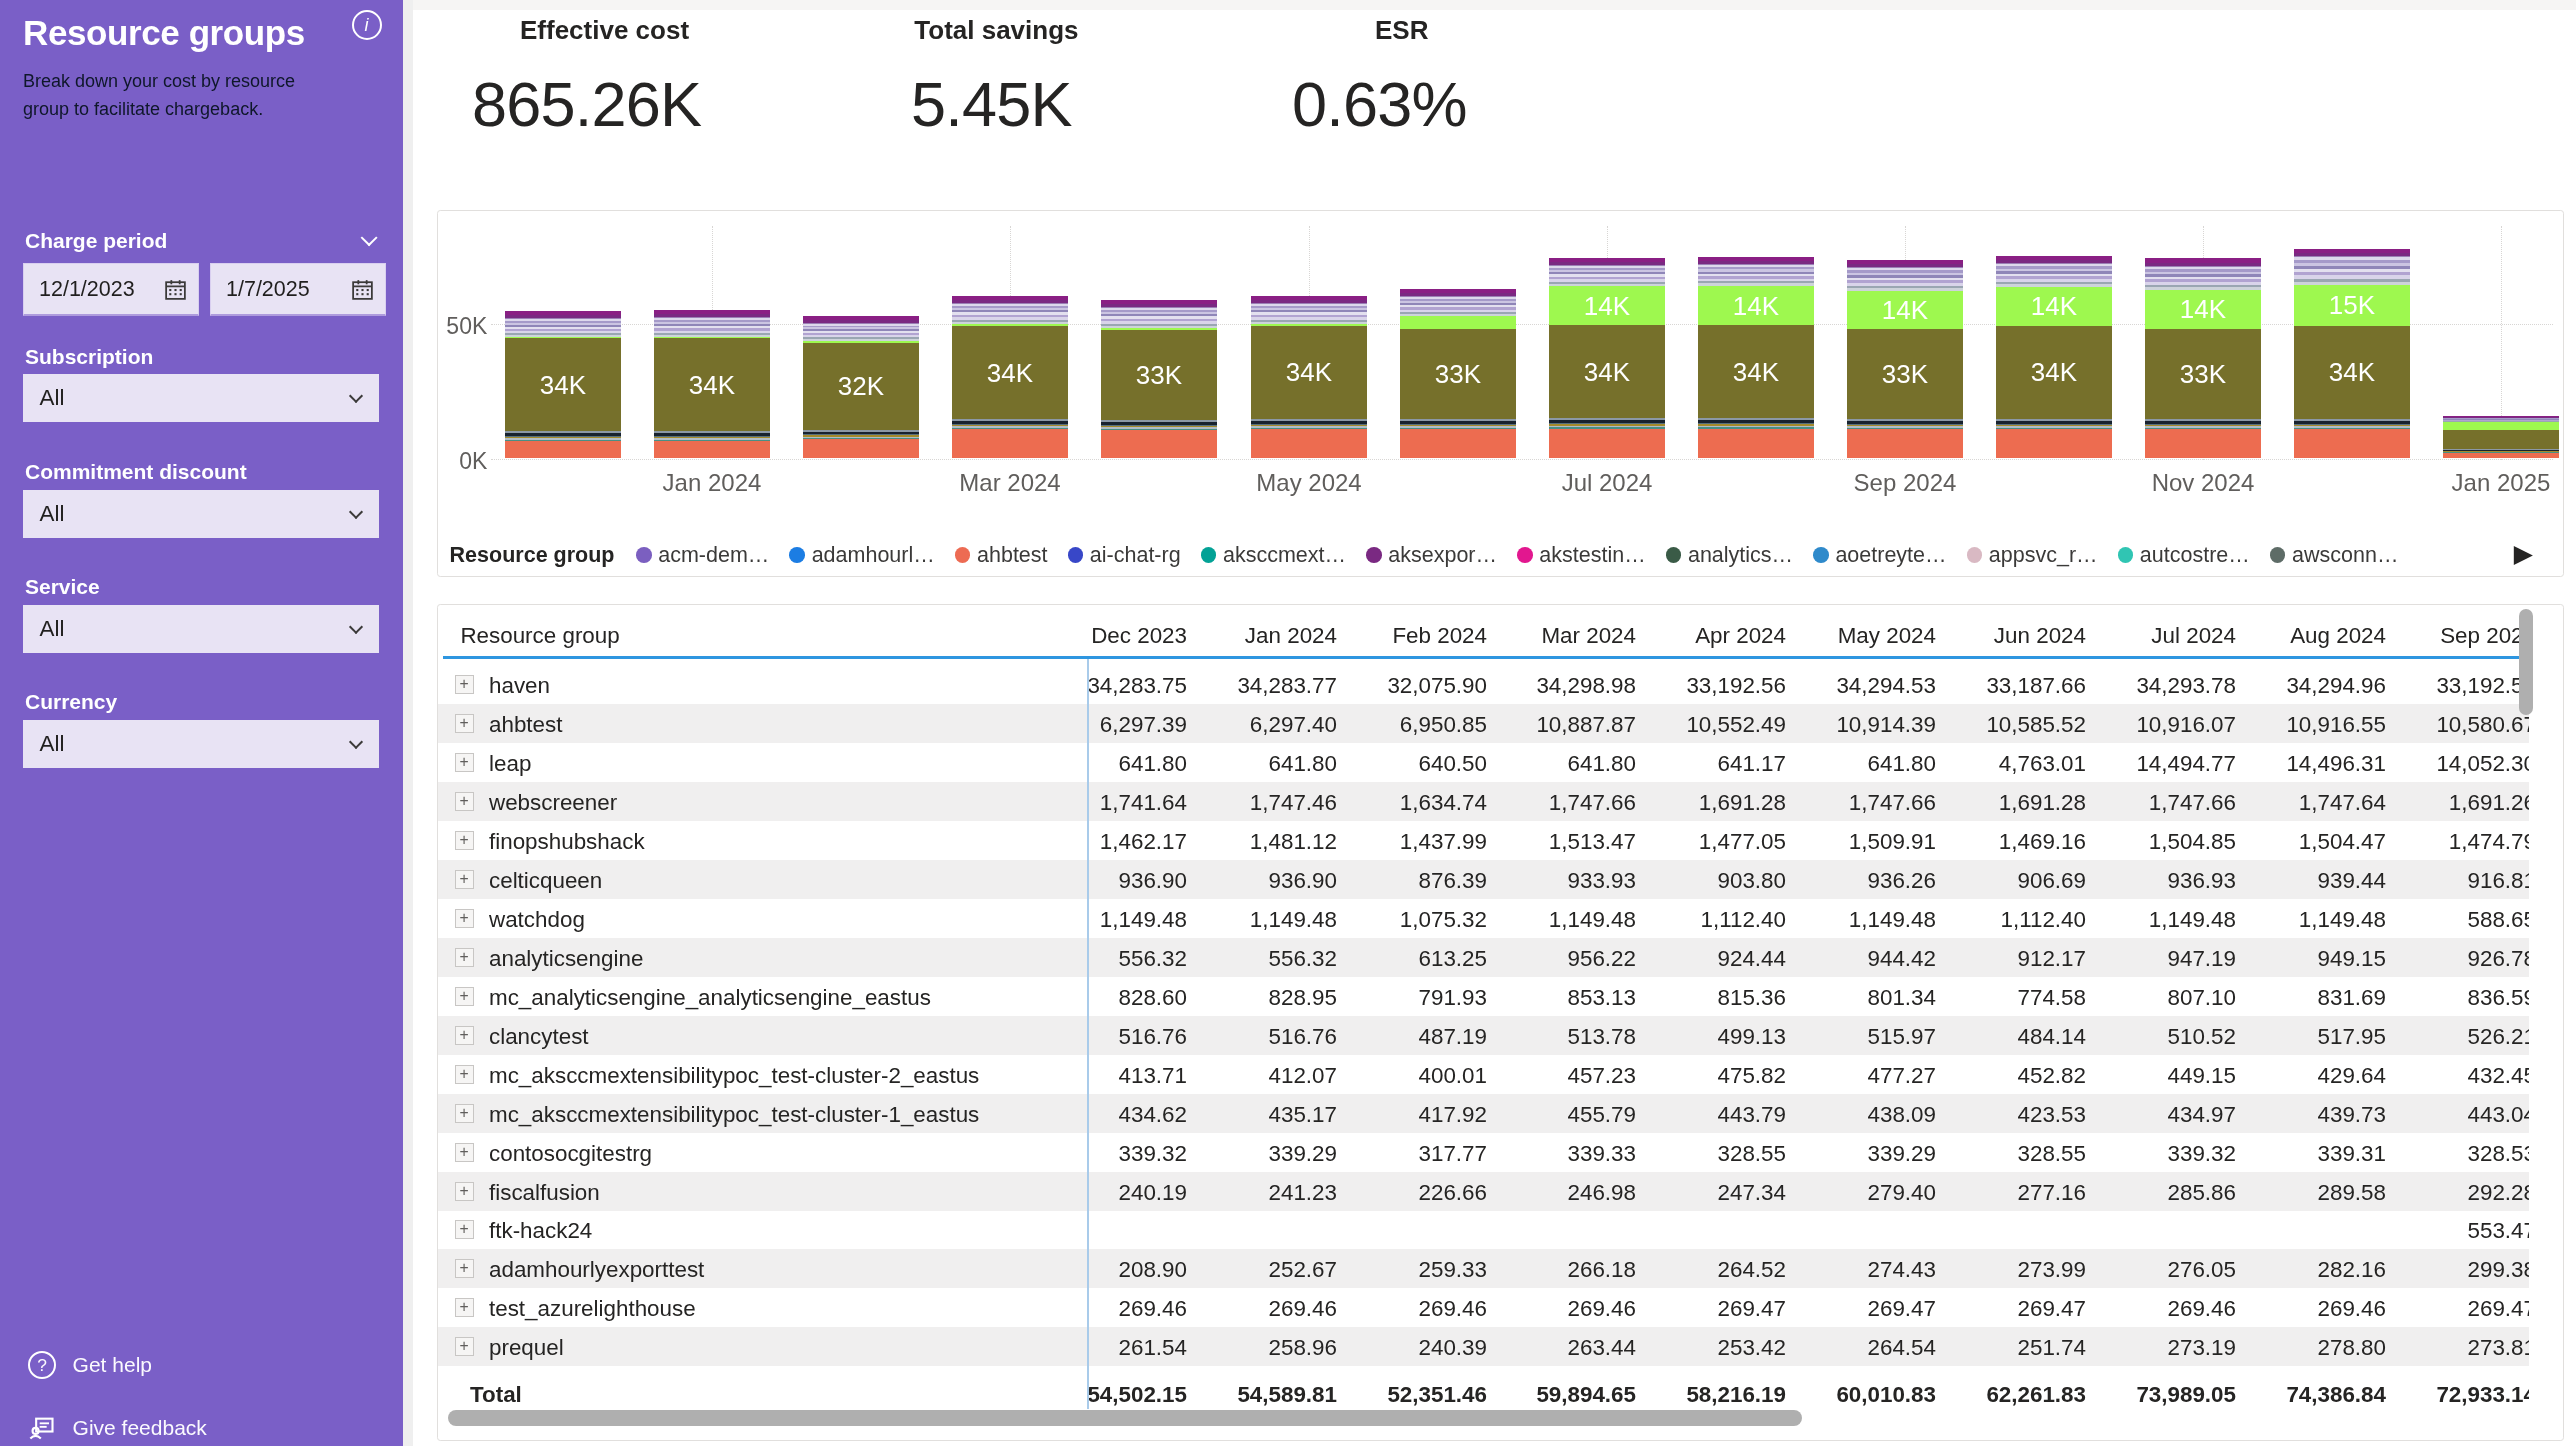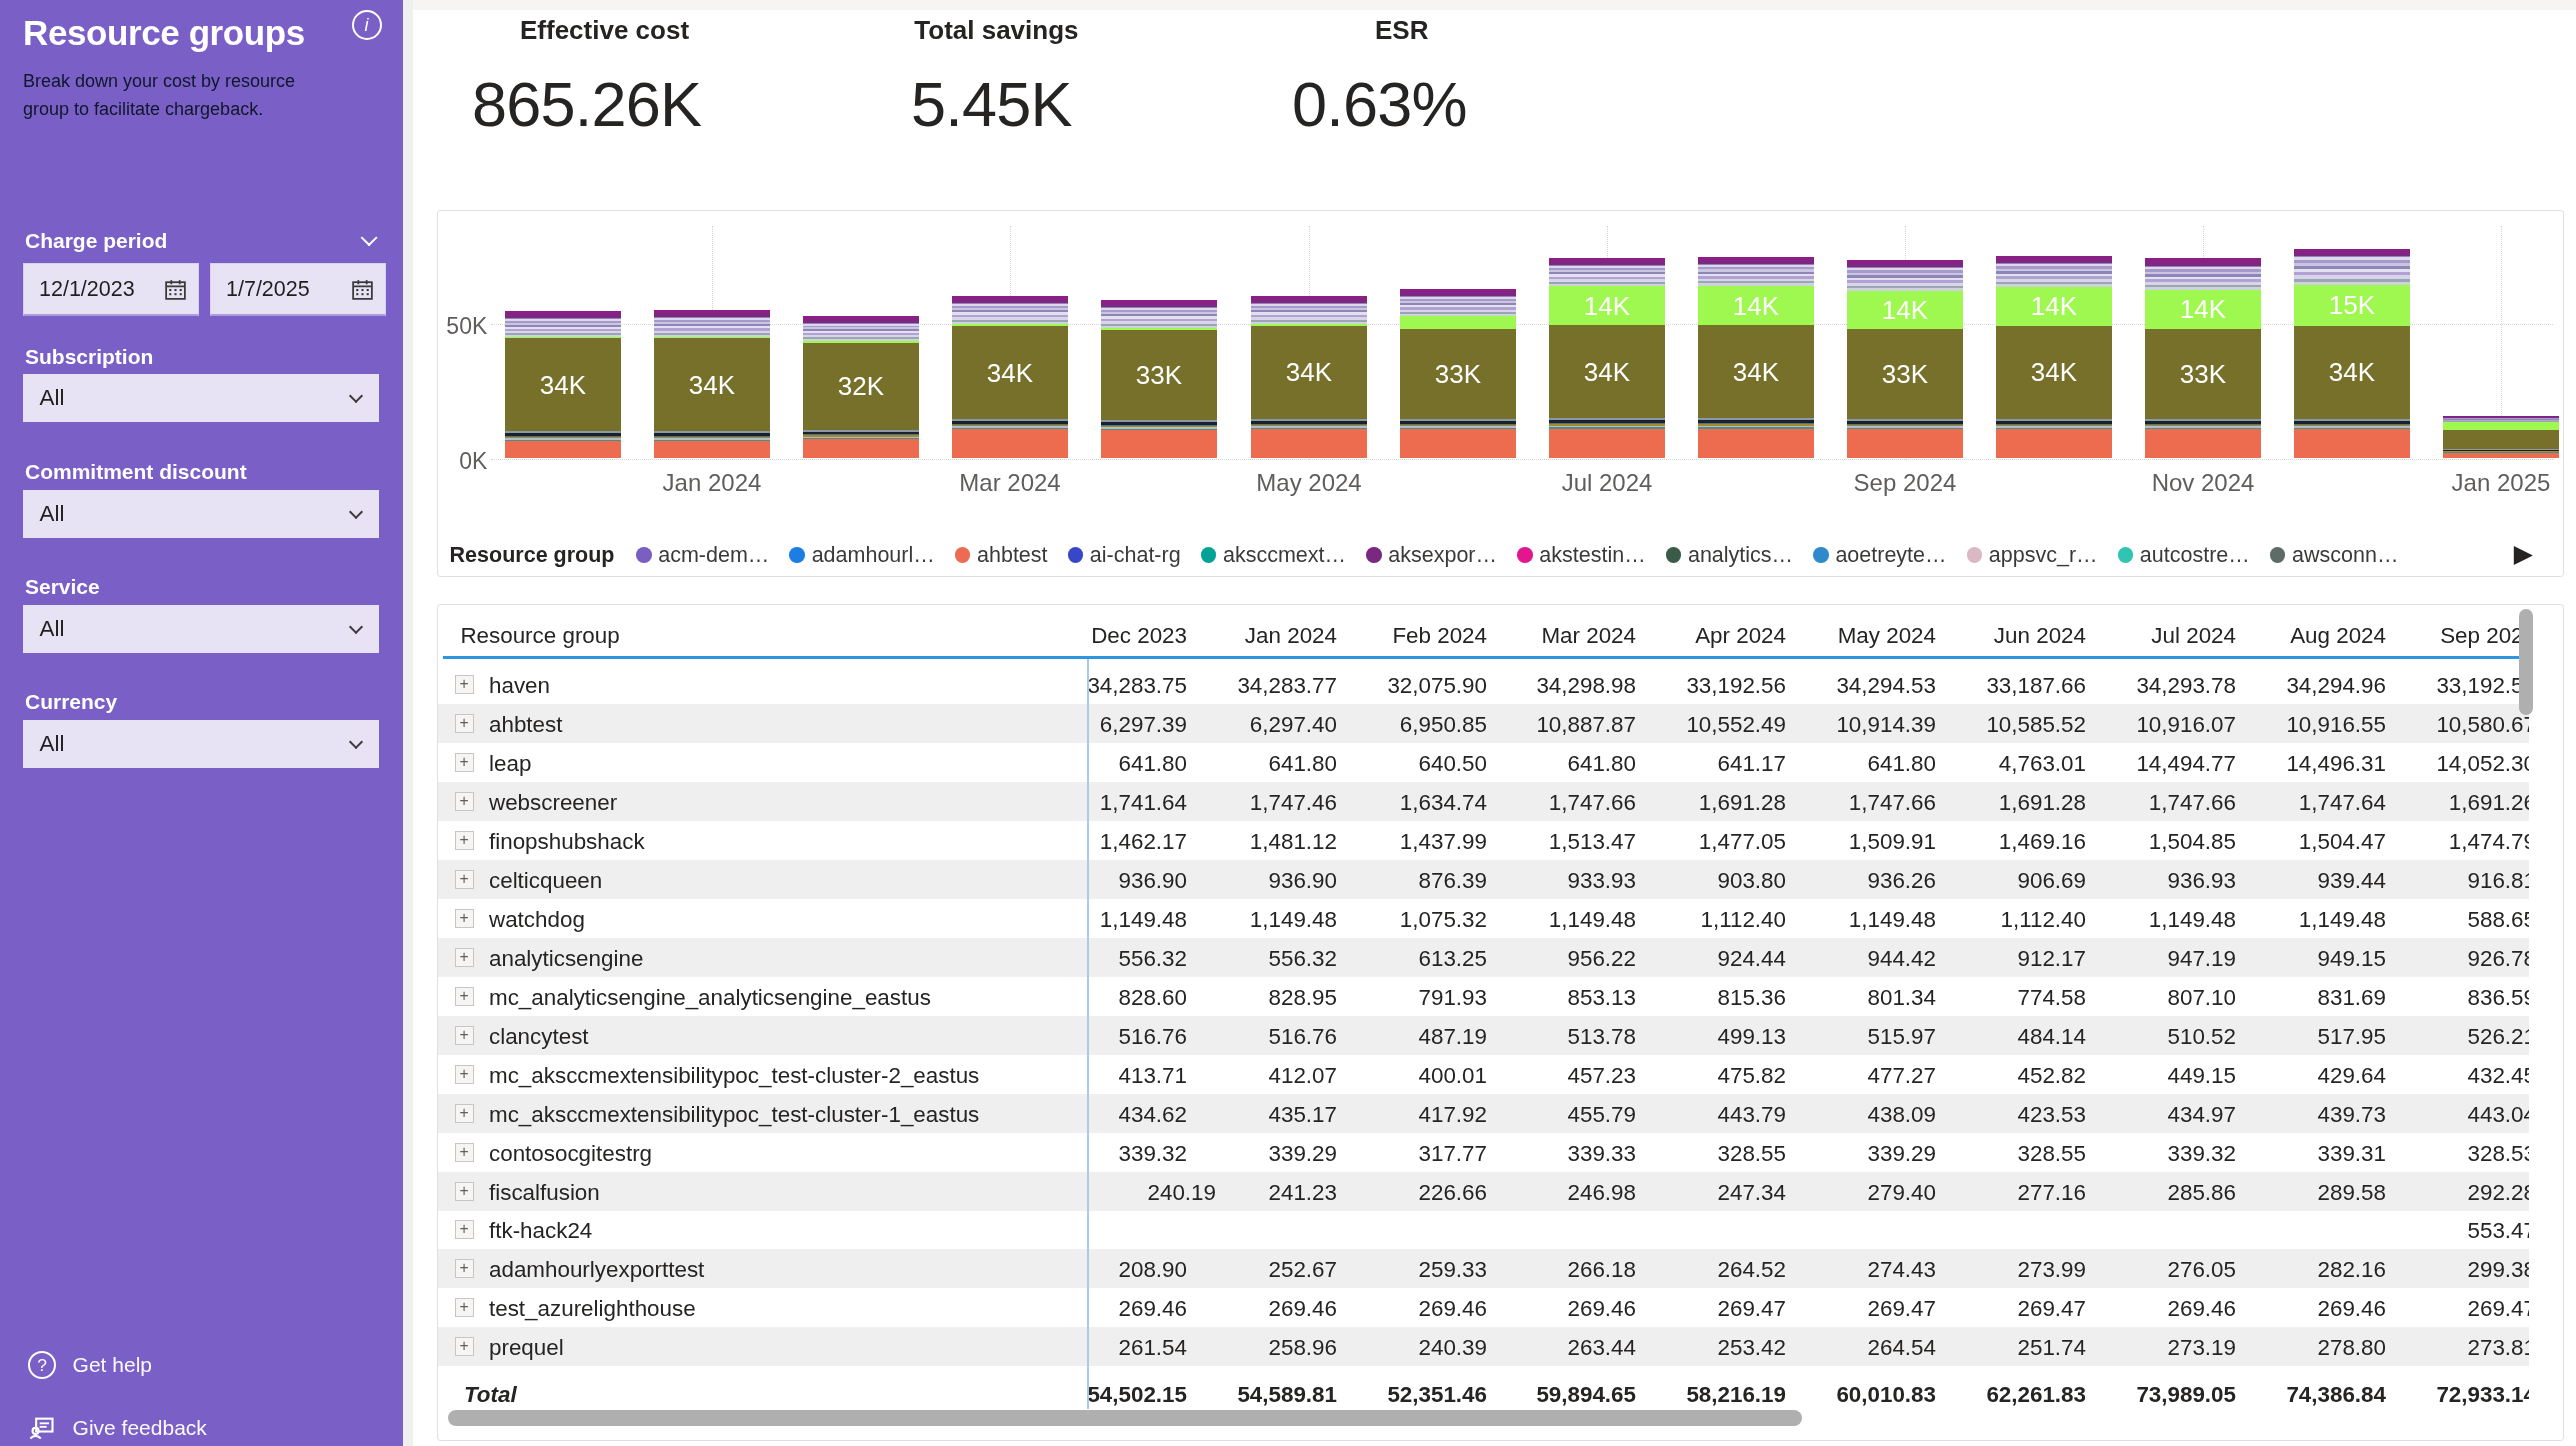--- a/index.html
+++ b/index.html
@@ -68,21 +68,21 @@
   .th-month { position:absolute; top:18px; width:149px; text-align:right; font-size:22.4px; color:#252423; }
   .header-underline { position:absolute; left:5px; top:51px; width:2084px; height:2.5px; background:#2E96E0; }
   .freeze-line { position:absolute; left:649px; top:54px; width:1.7px; height:750px; background:#A9CBEA; }
   .trow { position:absolute; left:0; width:2091px; height:39px; }
   .trow.striped { background:#F0EFEF; }
   .expand-box { position:absolute; left:16.6px; top:10px; width:19px; height:19px; background:#F6F5F4;
                 border:1.7px solid #C8C6C4; color:#605E5C; font-size:15.7px; line-height:15.7px; text-align:center; }
   .row-name { position:absolute; left:51px; top:7.5px; font-size:22.4px; color:#252423; white-space:nowrap; }
   .cell-num { position:absolute; top:7.5px; width:149px; text-align:right; font-size:22.4px; color:#252423; }
   #total-row { position:absolute; left:0; top:769px; width:2091px; height:41px; }
-  #total-row .row-name { font-weight:700; left:26px;font-style:italic; }
+  #total-row .row-name { font-weight:700; left:32px; }
   #total-row .cell-num { font-weight:700; }
   .hscroll-thumb { position:absolute; left:10px; top:805px; width:1354px; height:15.7px;
                    background:#AFAFAF; border-radius:8.3px; }
   .vscroll-thumb { position:absolute; left:2081px; top:4.1px; width:14px; height:106px;
                    background:#AFAFAF; border-radius:7.5px; }
   #main-topstrip { position:absolute; left:412px; top:0; width:2164px; height:10px; background:#F6F5F4; }
 </style>
 </head>
 <body>
 
@@ -619,21 +619,21 @@
             <div class="cell-num" style="left: 1199px;">328.55</div>
             <div class="cell-num" style="left: 1349px;">339.29</div>
             <div class="cell-num" style="left: 1499px;">328.55</div>
             <div class="cell-num" style="left: 1649px;">339.32</div>
             <div class="cell-num" style="left: 1799px;">339.31</div>
             <div class="cell-num" style="left: 1949px;">328.53</div>
           </div>
           <div class="trow striped" style="top: 567px;">
             <div class="expand-box">+</div>
             <div class="row-name">fiscalfusion</div>
-            <div class="cell-num" style="left: 629px;">240.19</div>
+            <div class="cell-num" style="left: 600px;">240.19</div>
             <div class="cell-num" style="left: 750px;">241.23</div>
             <div class="cell-num" style="left: 900px;">226.66</div>
             <div class="cell-num" style="left: 1049px;">246.98</div>
             <div class="cell-num" style="left: 1199px;">247.34</div>
             <div class="cell-num" style="left: 1349px;">279.40</div>
             <div class="cell-num" style="left: 1499px;">277.16</div>
             <div class="cell-num" style="left: 1649px;">285.86</div>
             <div class="cell-num" style="left: 1799px;">289.58</div>
             <div class="cell-num" style="left: 1949px;">292.28</div>
           </div>

